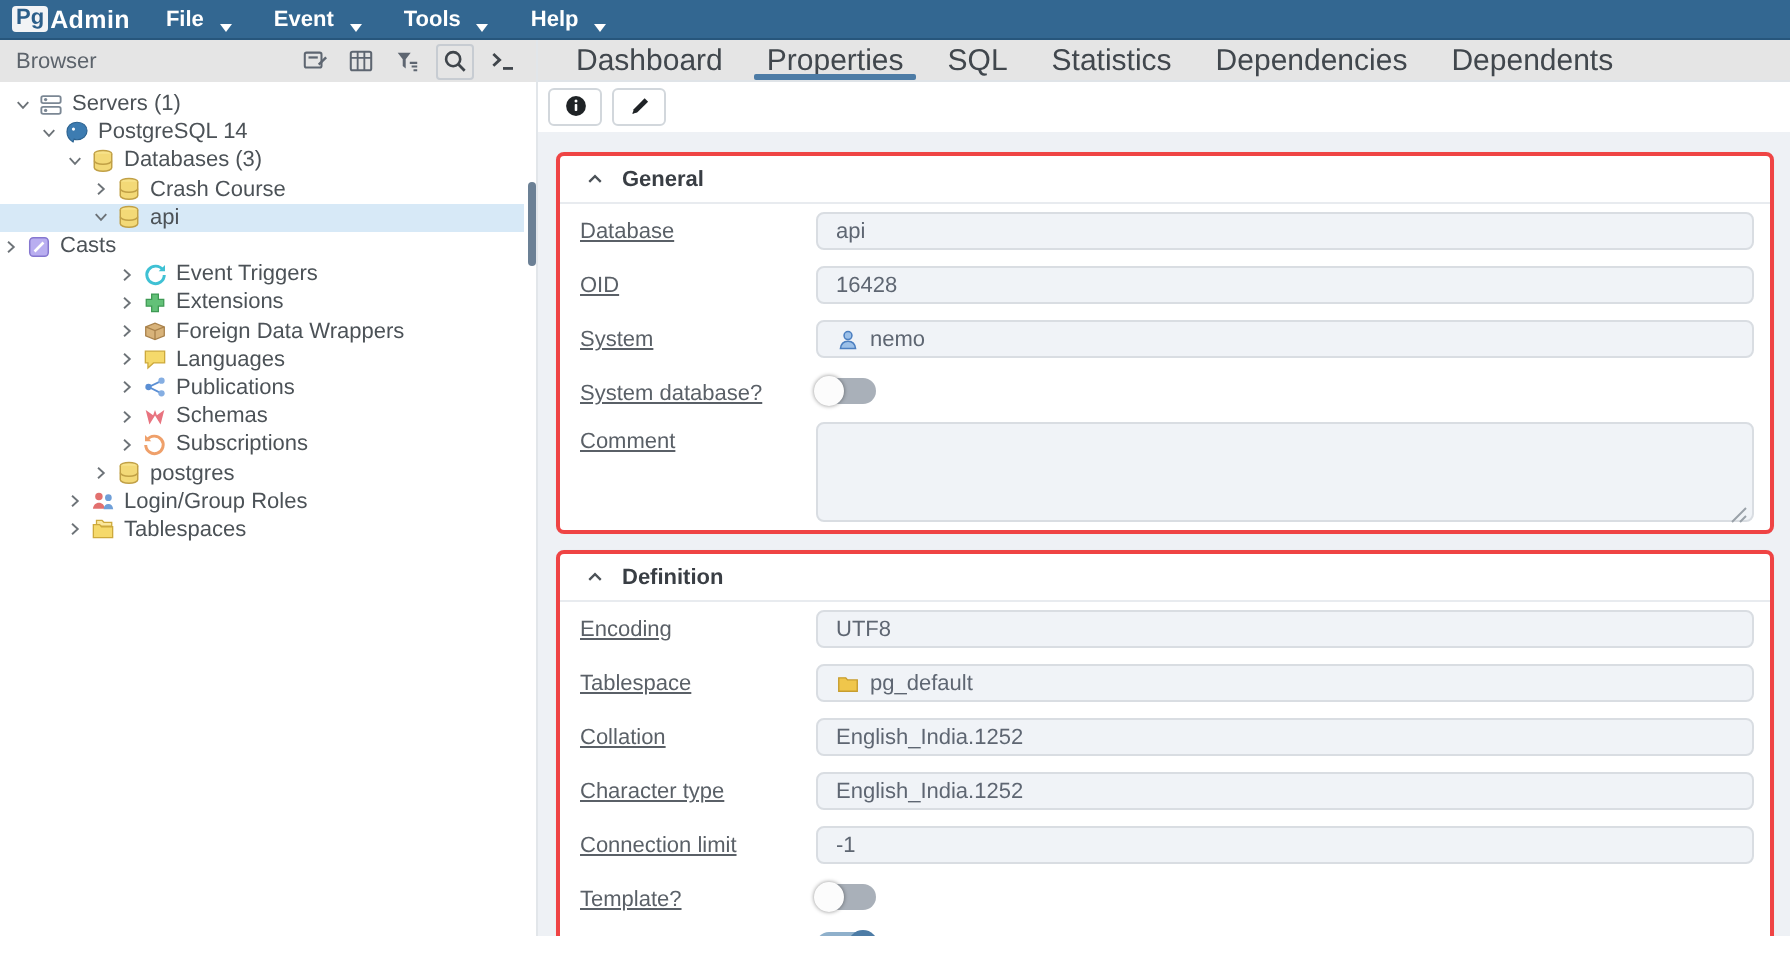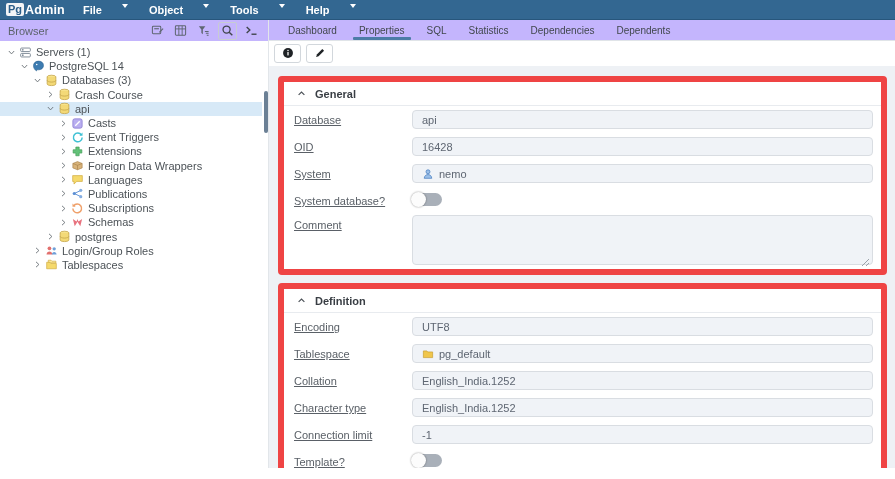--- a/index.html
+++ b/index.html
@@ -9,33 +9,33 @@
     -webkit-font-smoothing:antialiased;
   }
   .app{width:895px;height:468px;display:flex;flex-direction:column;}
 
   
   .app-header{height:19px;flex:none;background:#336791;display:flex;align-items:center;padding:0 6px;border-bottom:1px solid #27567c;}
   .logo{display:flex;align-items:center;cursor:pointer;}
   .logo-pg{background:#f2f4f6;color:#2c5f8a;font-weight:bold;font-size:11px;line-height:13px;padding:0 2px;border-radius:2px;}
   .logo-admin{color:#fff;font-weight:bold;font-size:12.5px;letter-spacing:.2px;margin-left:1px;text-align:center;}
   .menus{display:flex;margin-left:18px;gap:21px;}
-  .menu{display:flex;align-items:flex-start;gap:20px;color:#fff;font-size:11px;font-weight:bold;cursor:pointer;}
+  .menu{display:flex;align-items:flex-end;gap:8px;color:#fff;font-size:11px;font-weight:bold;cursor:pointer;}
   .menu .chev{width:0;height:0;border-left:3px solid transparent;border-right:3px solid transparent;border-top:4px solid #fff;}
 
   
-  .subbar{height:21px;flex:none;display:flex;background:#c4b5fd;}
+  .subbar{height:21px;flex:none;display:flex;background:#e5e5e5;}
   .browser-head{width:269px;flex:none;display:flex;align-items:center;justify-content:space-between;padding:0 8px;box-sizing:border-box;border-right:1px solid #e2e6ea;}
   .browser-title{font-size:11px;color:#5c636b;}
   .browser-tools{display:flex;align-items:center;gap:6px;}
   .btool{width:17px;height:16px;display:flex;align-items:center;justify-content:center;cursor:pointer;border-radius:2px;}
   .btool svg{width:13px;height:13px;}
   .btool.boxed{border:1px solid #c7ccd2;}
   .tabs{flex:1;display:flex;align-items:stretch;padding-left:8px;border-bottom:1px solid #e0e4e8;box-sizing:border-box;}
-  .tab{position:relative;display:flex;align-items:center;padding:0 11px;font-size:10px;color:#41474d;cursor:pointer;white-space:nowrap;}
+  .tab{position:relative;display:flex;align-items:center;padding:0 11px;font-size:15px;color:#41474d;cursor:pointer;white-space:nowrap;}
   .tab.active::after{content:"";position:absolute;left:5px;right:5px;bottom:0;height:3px;background:#4d7ca6;border-radius:1px;}
 
   
   .bodyrow{flex:1;display:flex;min-height:0;}
 
   
   .treewrap{width:269px;flex:none;display:flex;border-right:1px solid #e2e6ea;box-sizing:border-box;}
   .tree{flex:1;padding-top:4px;overflow:hidden;}
   .tree-row{display:flex;align-items:center;height:14.2px;font-size:11px;color:#4c5257;white-space:nowrap;cursor:pointer;}
   .tree-row.selected{background:#d7e9f7;}
@@ -48,21 +48,21 @@
   .tree-sb{width:6px;flex:none;position:relative;}
   .tree-sb .thumb{position:absolute;top:50px;right:0;width:4px;height:42px;background:#6b8095;border-radius:2px;}
 
   
   .main{flex:1;display:flex;flex-direction:column;background:#eef1f5;min-width:0;}
   .toolbar{height:25px;flex:none;background:#fff;display:flex;align-items:center;gap:5px;padding-left:5px;}
   .tbtn{width:27px;height:19px;background:#fff;border:1px solid #d2d7dc;border-radius:3px;display:flex;align-items:center;justify-content:center;cursor:pointer;}
   .tbtn svg{width:12px;height:12px;}
   .content{flex:1;padding:10px 8px 0 9px;overflow:hidden;}
 
-  .card{background:#fff;border:6px solid #ef4444;border-radius:4px;margin-bottom:8px;box-shadow:0 0 1px rgba(0,0,0,.03);}
+  .card{background:#fff;border:2px solid #ef4444;border-radius:4px;margin-bottom:8px;box-shadow:0 0 1px rgba(0,0,0,.03);}
   .card-header{display:flex;align-items:center;gap:9px;padding:0 13px;height:23px;border-bottom:1px solid #e8ebef;}
   .card-header svg{width:9px;height:9px;}
   .card-title{font-size:11px;font-weight:bold;color:#393e44;}
   .chevup{display:flex;cursor:pointer;}
 
   .frow{display:flex;align-items:flex-start;padding:4px 8px 4px 10px;}
   .flabel{width:118px;flex:none;font-size:11px;color:#5a6067;padding-top:4px;text-decoration:underline;}
   .fctrl{flex:1;min-width:0;}
   .finput{height:17px;background:#f0f3f7;border:1px solid #d9dde2;border-radius:4px;display:flex;align-items:center;gap:5px;padding:0 9px;font-size:11px;color:#5e6672;}
   .finput .ficon{display:flex;}
@@ -85,21 +85,21 @@
     <div class="logo">
       <span class="logo-pg">Pg</span>
       <span class="logo-admin">Admin</span>
     </div>
     <nav class="menus" id="menus">
         <div class="menu">
           <span>File</span>
           <span class="chev"></span>
         </div>
         <div class="menu">
-          <span>Object</span>
+          <span>Event</span>
           <span class="chev"></span>
         </div>
         <div class="menu">
           <span>Tools</span>
           <span class="chev"></span>
         </div>
         <div class="menu">
           <span>Help</span>
           <span class="chev"></span>
         </div>
@@ -224,21 +224,21 @@
             </span>
             <span class="ticon">
               <svg viewBox="0 0 14 14">
                 <ellipse cx="7" cy="3.1" rx="4.7" ry="1.8" fill="#f7e28a" stroke="#c1a045" stroke-width=".8"></ellipse>
                 <path d="M2.3 3.1v7.6c0 1 2.1 1.8 4.7 1.8s4.7-.8 4.7-1.8V3.1" fill="#f3d977" stroke="#c1a045" stroke-width=".8"></path>
                 <path d="M2.3 6.9c0 1 2.1 1.8 4.7 1.8s4.7-.8 4.7-1.8" fill="none" stroke="#c1a045" stroke-width=".8"></path>
               </svg>
             </span>
             <span class="tree-label">api</span>
           </div>
-          <div class="tree-row" style="padding-left:58px">
+          <div class="tree-row" style="">
             <span class="caret collapsed">
               <svg viewBox="0 0 9 9">
                 <path d="M2.6 1.1L6.3 4.5 2.6 7.9" fill="none" stroke="#6d7378" stroke-width="1.2"></path>
               </svg>
             </span>
             <span class="ticon">
               <svg viewBox="0 0 14 14">
                 <rect x="2" y="2" width="10" height="10" rx="2" fill="#b9aef0" stroke="#8677d0" stroke-width=".8"></rect>
                 <path d="M4.6 9.4l4.8-4.8" stroke="#fff" stroke-width="1.4"></path>
               </svg>
@@ -316,38 +316,38 @@
             <span class="tree-label">Publications</span>
           </div>
           <div class="tree-row" style="padding-left:58px">
             <span class="caret collapsed">
               <svg viewBox="0 0 9 9">
                 <path d="M2.6 1.1L6.3 4.5 2.6 7.9" fill="none" stroke="#6d7378" stroke-width="1.2"></path>
               </svg>
             </span>
             <span class="ticon">
               <svg viewBox="0 0 14 14">
+                <path d="M2 3.2l2 7.8 3-4.8 3 4.8 2-7.8-4 2.8-1-2.8-1 2.8z" fill="#e8737f"></path>
+              </svg>
+            </span>
+            <span class="tree-label">Schemas</span>
+          </div>
+          <div class="tree-row" style="padding-left:58px">
+            <span class="caret collapsed">
+              <svg viewBox="0 0 9 9">
+                <path d="M2.6 1.1L6.3 4.5 2.6 7.9" fill="none" stroke="#6d7378" stroke-width="1.2"></path>
+              </svg>
+            </span>
+            <span class="ticon">
+              <svg viewBox="0 0 14 14">
                 <path d="M2.8 4.3A4.7 4.7 0 1 1 2 7" fill="none" stroke="#efa06a" stroke-width="1.6"></path>
                 <path d="M1.6 1.6v3.4H5z" fill="#efa06a"></path>
               </svg>
             </span>
             <span class="tree-label">Subscriptions</span>
-          </div>
-          <div class="tree-row" style="padding-left:58px">
-            <span class="caret collapsed">
-              <svg viewBox="0 0 9 9">
-                <path d="M2.6 1.1L6.3 4.5 2.6 7.9" fill="none" stroke="#6d7378" stroke-width="1.2"></path>
-              </svg>
-            </span>
-            <span class="ticon">
-              <svg viewBox="0 0 14 14">
-                <path d="M2 3.2l2 7.8 3-4.8 3 4.8 2-7.8-4 2.8-1-2.8-1 2.8z" fill="#e8737f"></path>
-              </svg>
-            </span>
-            <span class="tree-label">Schemas</span>
           </div>
           <div class="tree-row" style="padding-left:45px">
             <span class="caret collapsed">
               <svg viewBox="0 0 9 9">
                 <path d="M2.6 1.1L6.3 4.5 2.6 7.9" fill="none" stroke="#6d7378" stroke-width="1.2"></path>
               </svg>
             </span>
             <span class="ticon">
               <svg viewBox="0 0 14 14">
                 <ellipse cx="7" cy="3.1" rx="4.7" ry="1.8" fill="#f7e28a" stroke="#c1a045" stroke-width=".8"></ellipse>

